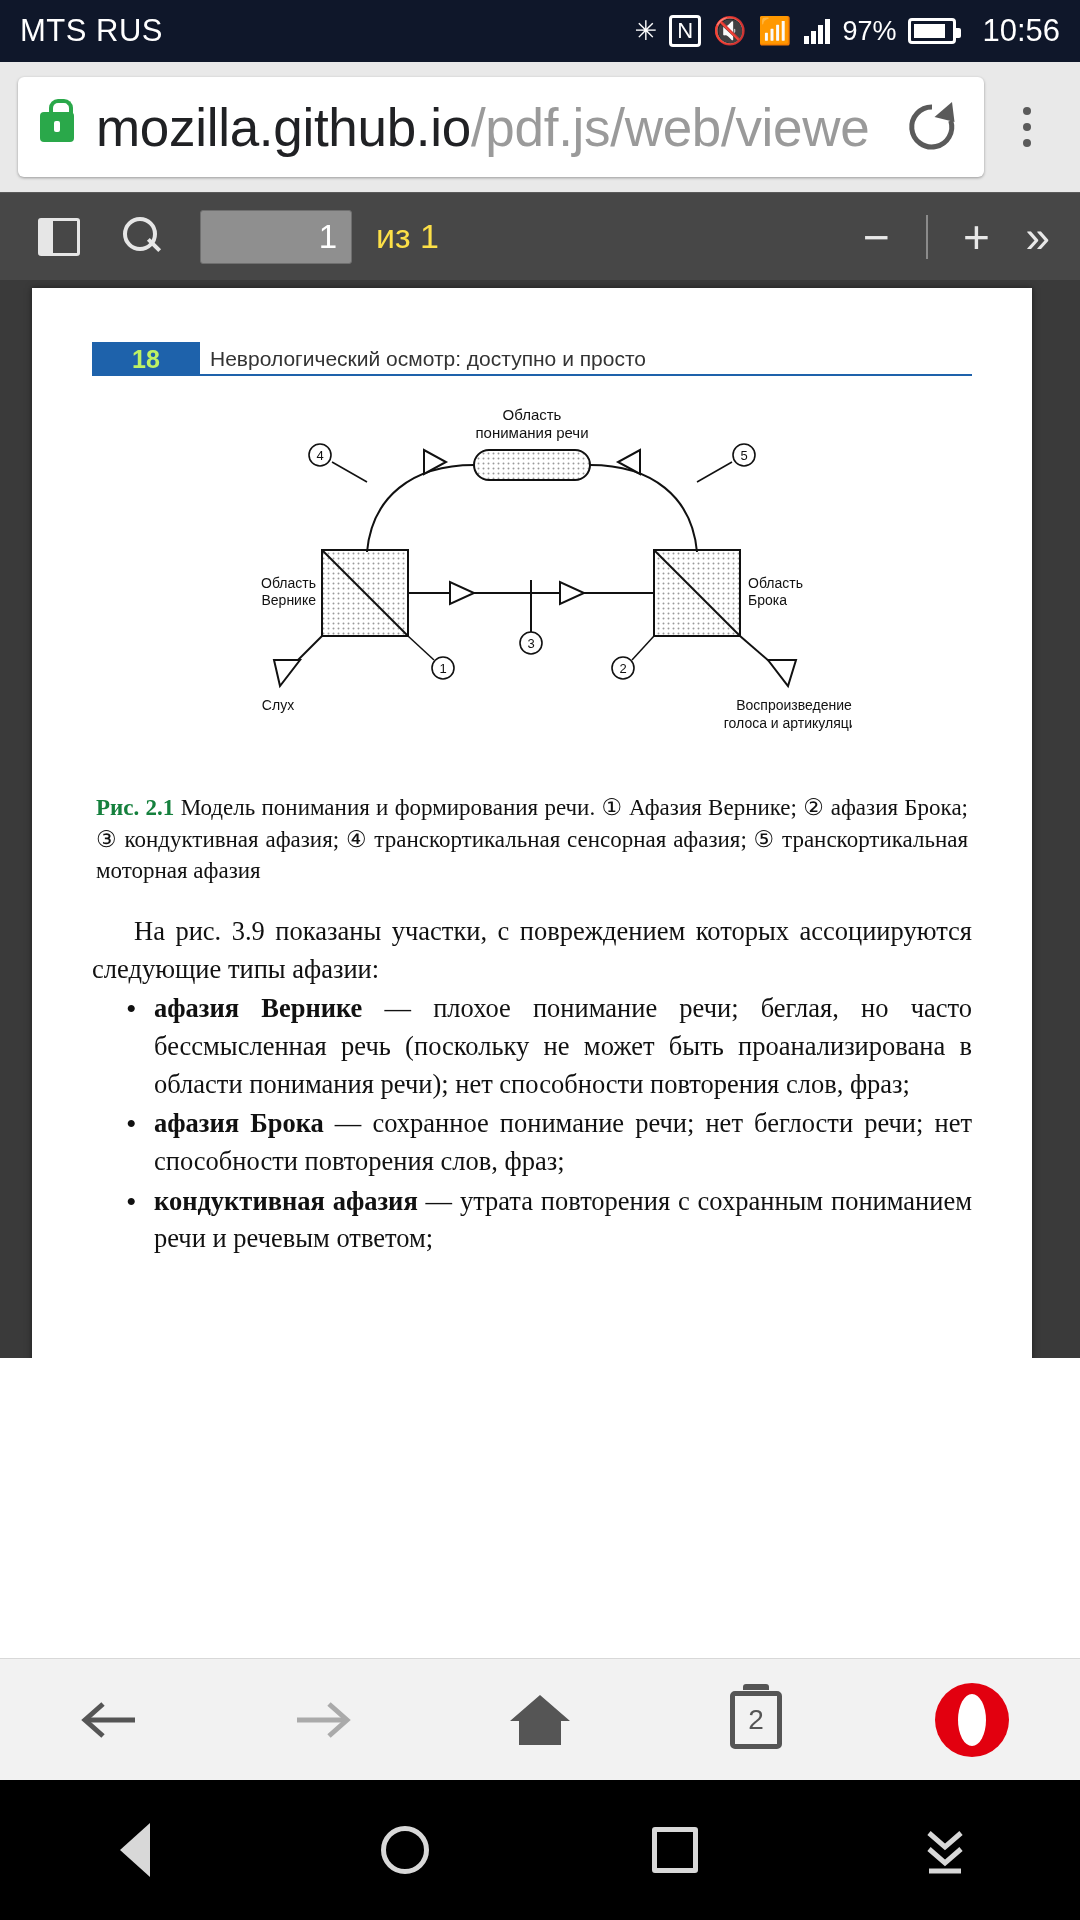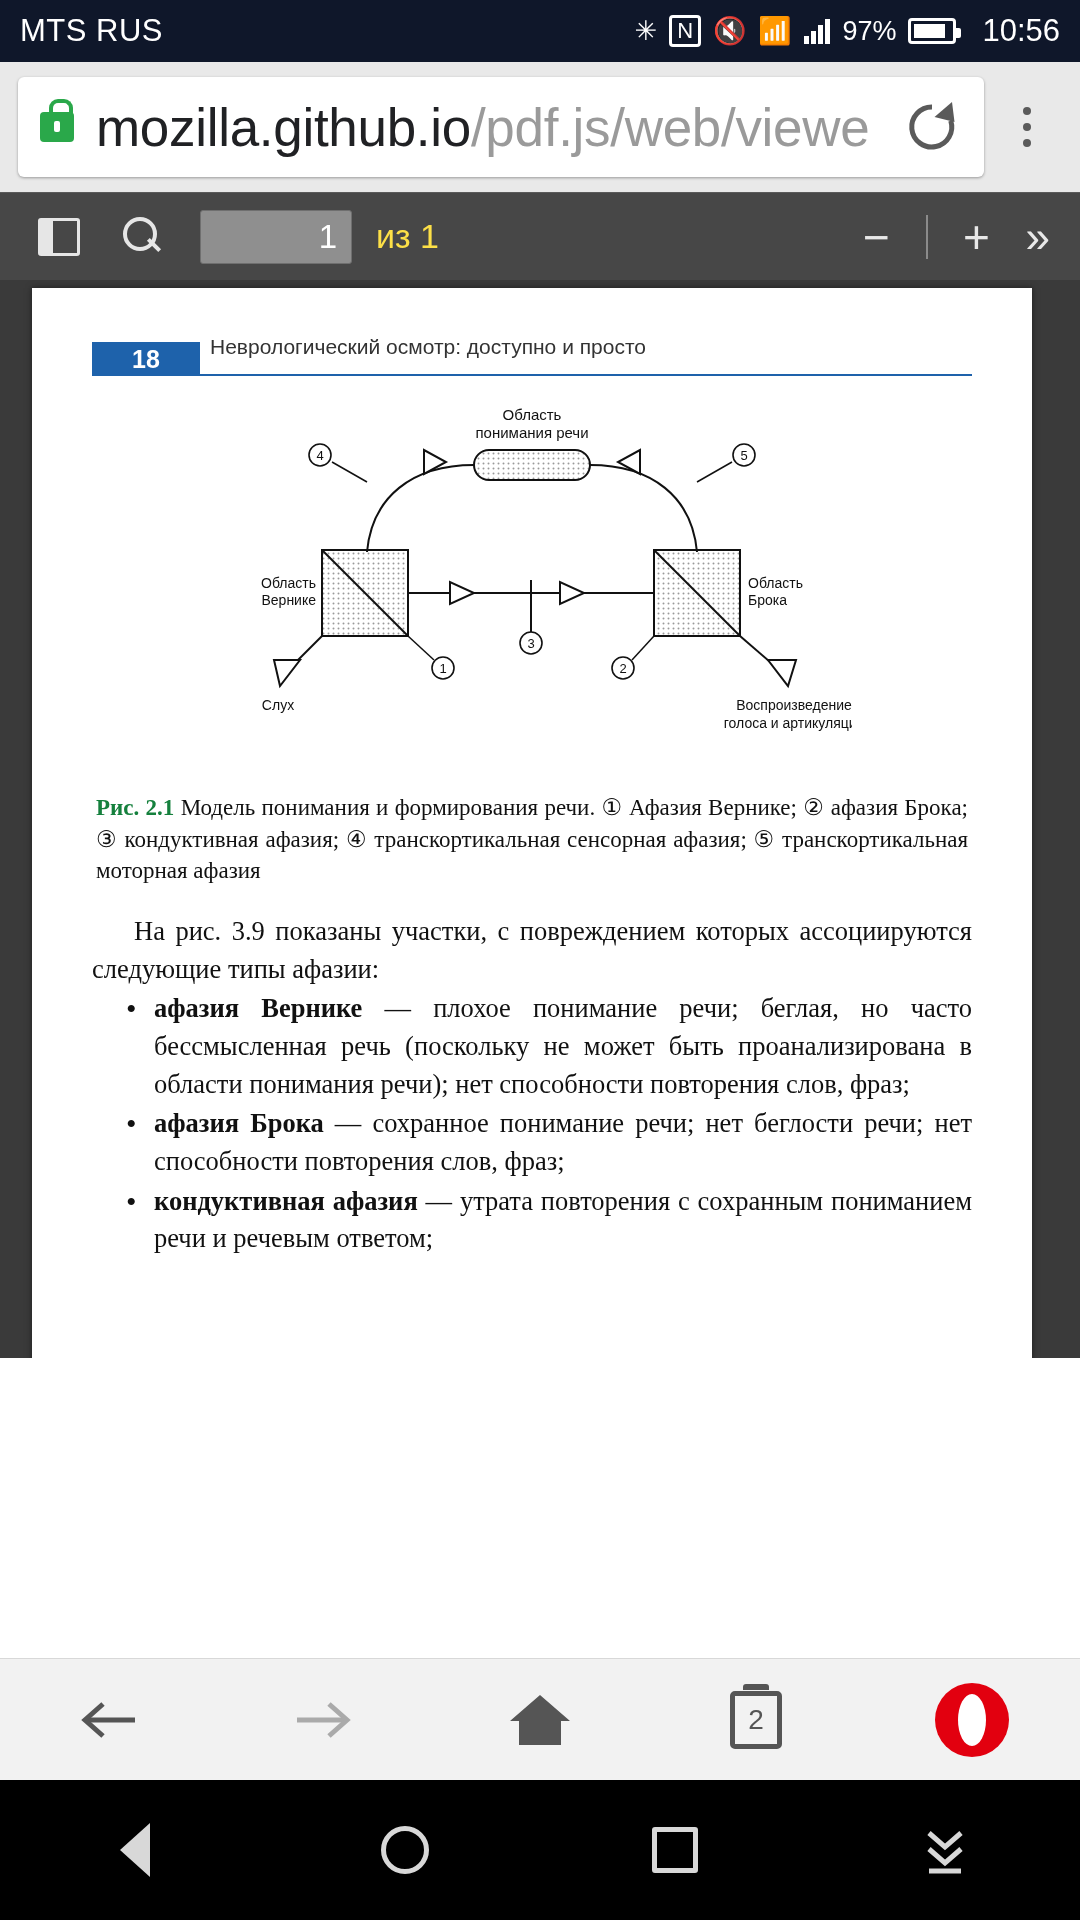--- a/index.html
+++ b/index.html
@@ -89,26 +89,26 @@
   .viewer { position: relative; height: 1078px; background:#3a3a3a; overflow:hidden; }
   .page {
     position:absolute; left: 32px; top: 8px; width: 1000px; height: 1340px;
     background:#fff; box-shadow: 0 0 6px rgba(0,0,0,.5);
   }
   .pagecontent { padding: 54px 60px 0 60px; color:#111; }
 
   
   .runhead { display:flex; align-items:stretch; height: 34px; margin-left: 0; }
   .runhead .num {
-    width: 108px; background:#1e62ab; color:#ffffff; font-size: 25px; font-weight:bold;
+    width: 108px; background:#1e62ab; color:#bef264; font-size: 25px; font-weight:bold;
     display:flex; align-items:center; justify-content:center;
   }
   .runhead .title {
     flex:1; border-bottom: 2px solid #1e62ab; font-size: 21px; color:#333;
-    display:flex; align-items:flex-end; padding: 0 0 15px 10px; font-style: normal;
+    display:flex; align-items:flex-end; padding: 0 0 3px 10px; font-style: normal;
   }
 
   .figwrap { margin-top: 26px; display:flex; justify-content:center; }
 
   .caption { margin-top: 20px; font-family: "Liberation Serif", serif; font-size: 23px; line-height: 1.38; text-align: justify; color:#111; padding: 0 4px;}
   .caption .lbl { color:#15803d; font-weight:bold; }
 
   .body { margin-top: 26px; font-family:"Liberation Serif", serif; font-size: 26.5px; line-height: 1.42; text-align: justify; color:#111; }
   .body p { text-indent: 42px; }
   ul.bullets { list-style:none; margin-top: 2px; }

